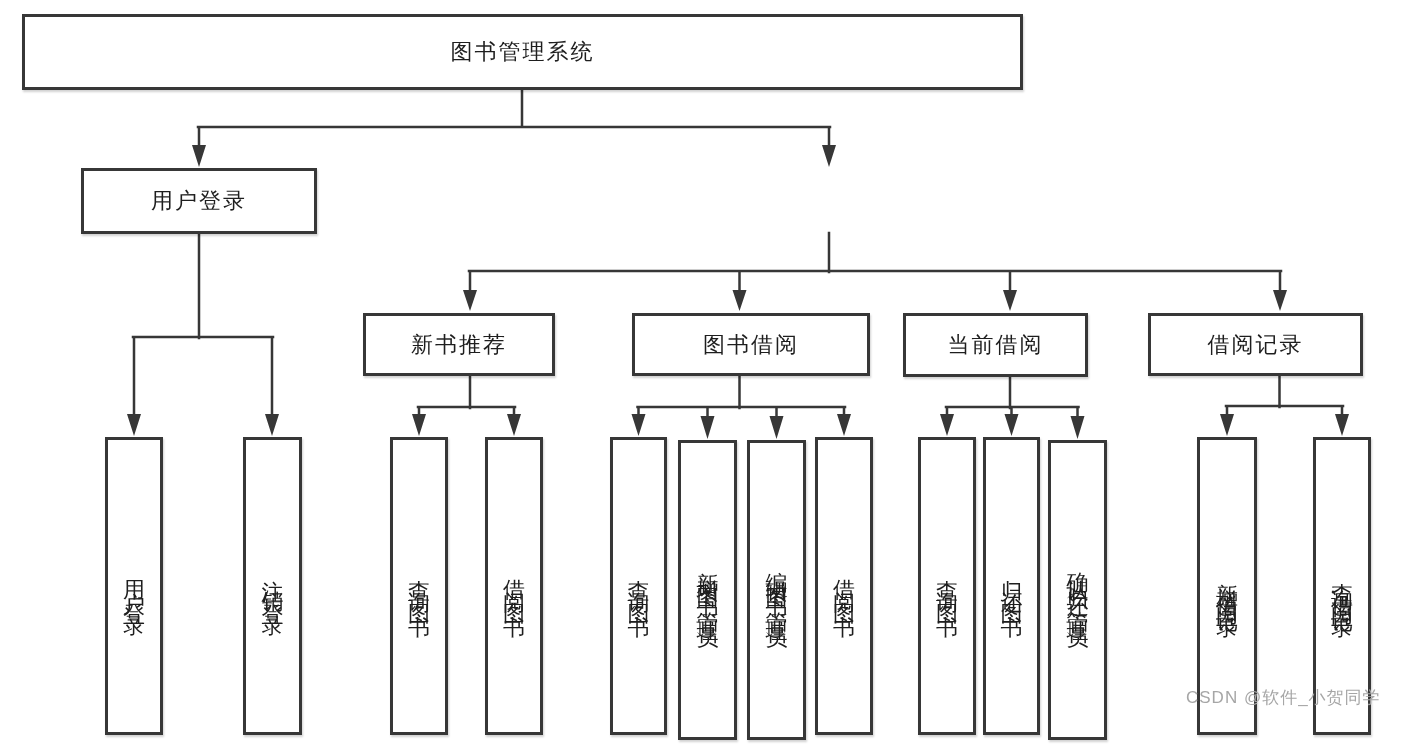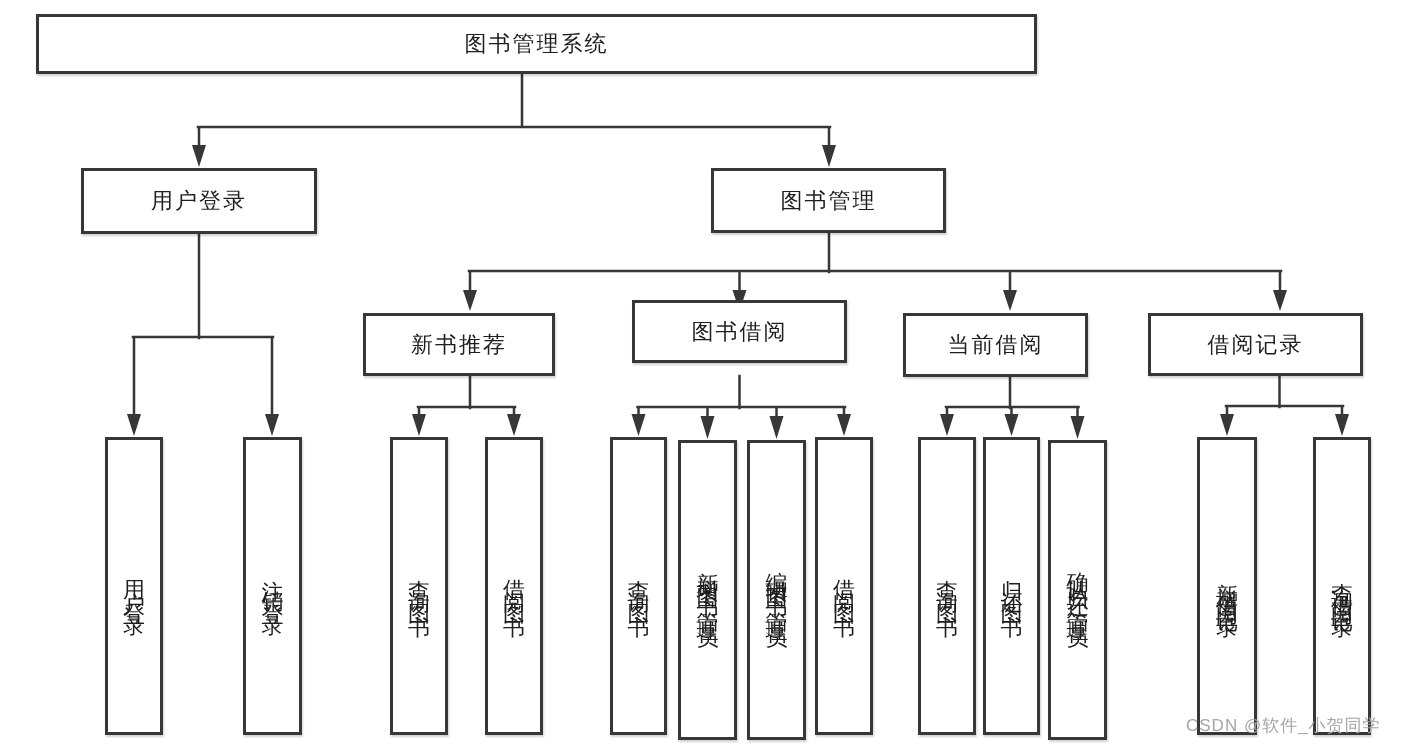--- a/index.html
+++ b/index.html
@@ -37,21 +37,21 @@
     line-height:1;
     font-size:22px;
     color:#1e1e1e;
     white-space:nowrap;
   }
   .chars4 .lbl { letter-spacing:12px; }
   .chars6 .lbl { letter-spacing:7px; }
   .chars9 .lbl { letter-spacing:8px; }
   .watermark {
     position:absolute;
-    left:1186px; top:714px;
+    left:1186px; top:686px;
     font-size:17px;
     color:#a6a6a6;
     letter-spacing:1px;
     white-space:nowrap;
   }
   .stroke { fill:none; stroke:#373737; stroke-width:2.5; stroke-linecap:square; }
   .arrow  { fill:#373737; stroke:none; }
 </style>
 </head>
 <body>
@@ -110,35 +110,32 @@
       M700.5 416 L714.5 416 L707.5 439 Z
       M769.5 416 L783.5 416 L776.5 439 Z
       M837 414 L851 414 L844 436 Z
       M940 414 L954 414 L947 436 Z
       M1004.5 414 L1018.5 414 L1011.5 436 Z
       M1070.5 416 L1084.5 416 L1077.5 439 Z
       M1220 414 L1234 414 L1227 436 Z
       M1335 414 L1349 414 L1342 436 Z"></path>
   </svg>
 
-  <div class="box hbox" style="left:36px;top:14px;width:1001px;height:60px">
+  <div class="box hbox" style="left:22px;top:14px;width:1001px;height:76px">
     <span class="lbl">图书管理系统</span>
   </div>
 
   <div class="box hbox" style="left:81px;top:168px;width:236px;height:66px">
     <span class="lbl">用户登录</span>
   </div>
-  <div class="box hbox" style="left:711px;top:168px;width:235px;height:65px">
-    <span class="lbl">图书管理</span>
-  </div>
 
   <div class="box hbox" style="left:363px;top:313px;width:192px;height:63px">
     <span class="lbl">新书推荐</span>
   </div>
-  <div class="box hbox" style="left:632px;top:300px;width:215px;height:63px">
+  <div class="box hbox" style="left:632px;top:313px;width:238px;height:63px">
     <span class="lbl">图书借阅</span>
   </div>
   <div class="box hbox" style="left:903px;top:313px;width:185px;height:64px">
     <span class="lbl">当前借阅</span>
   </div>
   <div class="box hbox" style="left:1148px;top:313px;width:215px;height:63px">
     <span class="lbl">借阅记录</span>
   </div>
 
   <div class="box vbox chars4" style="left:105px;top:437px;width:58px;height:298px">

